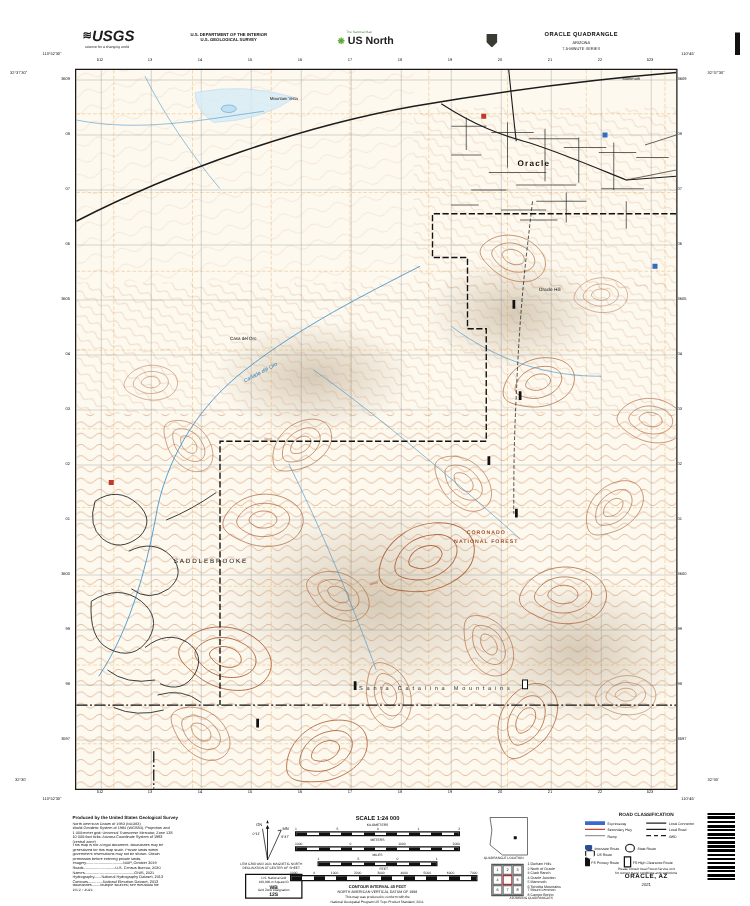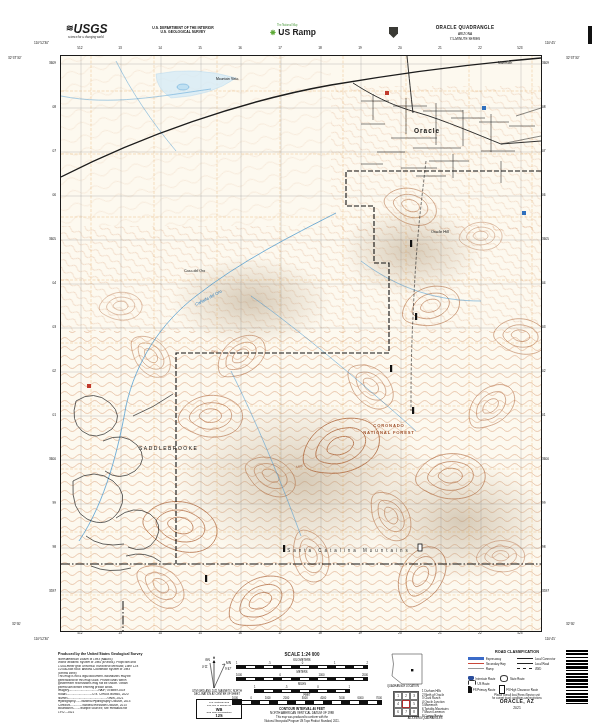--- a/index.html
+++ b/index.html
@@ -86,21 +86,21 @@
 
 <div class="sheet">
 
   <div class="abs usgs-logo"><span class="usgs-waves">≋</span><span>USGS</span></div>
   <div class="abs usgs-tag">science for a changing world</div>
   <div class="abs dept">
     <div>U.S. DEPARTMENT OF THE INTERIOR</div>
     <div>U.S. GEOLOGICAL SURVEY</div>
   </div>
   <div class="abs natmap">The National Map</div>
-  <div class="abs ustopo"><span class="ustopo-icon">❋</span> <span>US Ramp</span></div>
+  <div class="abs ustopo"><span class="ustopo-icon">❋</span> <span>US North</span></div>
   <div class="abs fs-shield"></div>
   <div class="abs quad">
     <div class="t1">ORACLE QUADRANGLE</div>
     <div class="t2">ARIZONA</div>
     <div class="t3">7.5-MINUTE SERIES</div>
   </div>
   <div class="abs regbar"></div>
 
   <div class="abs" style="left:60px;top:46px;width:480px;height:8px;">
 

